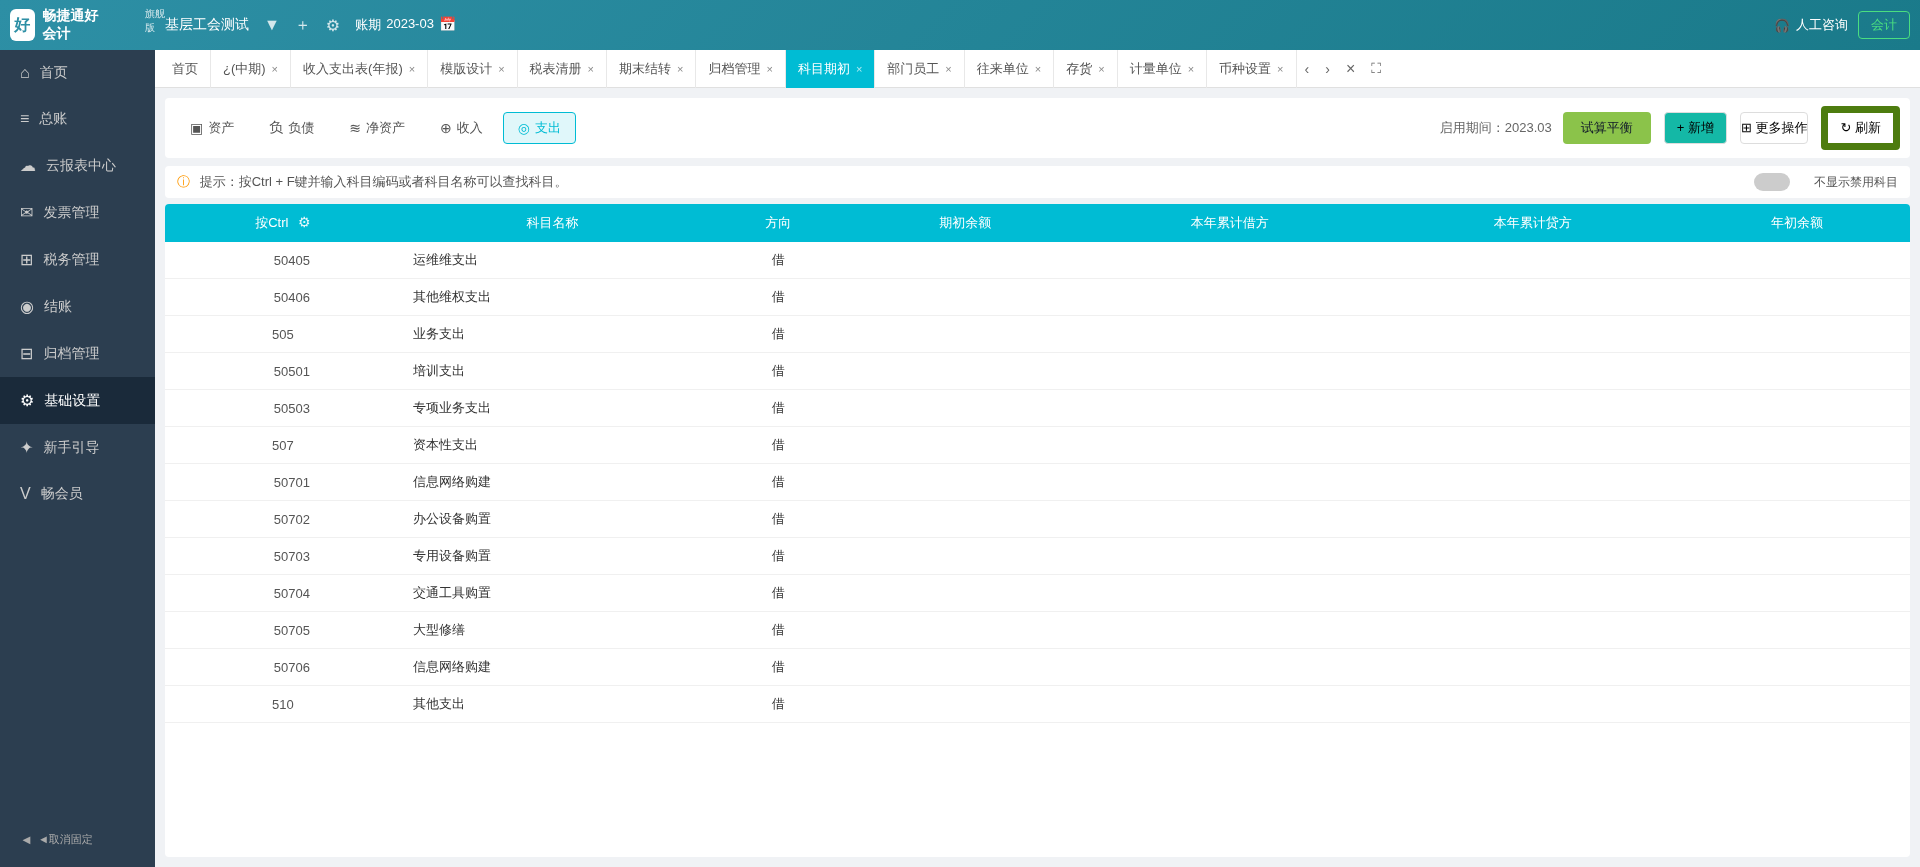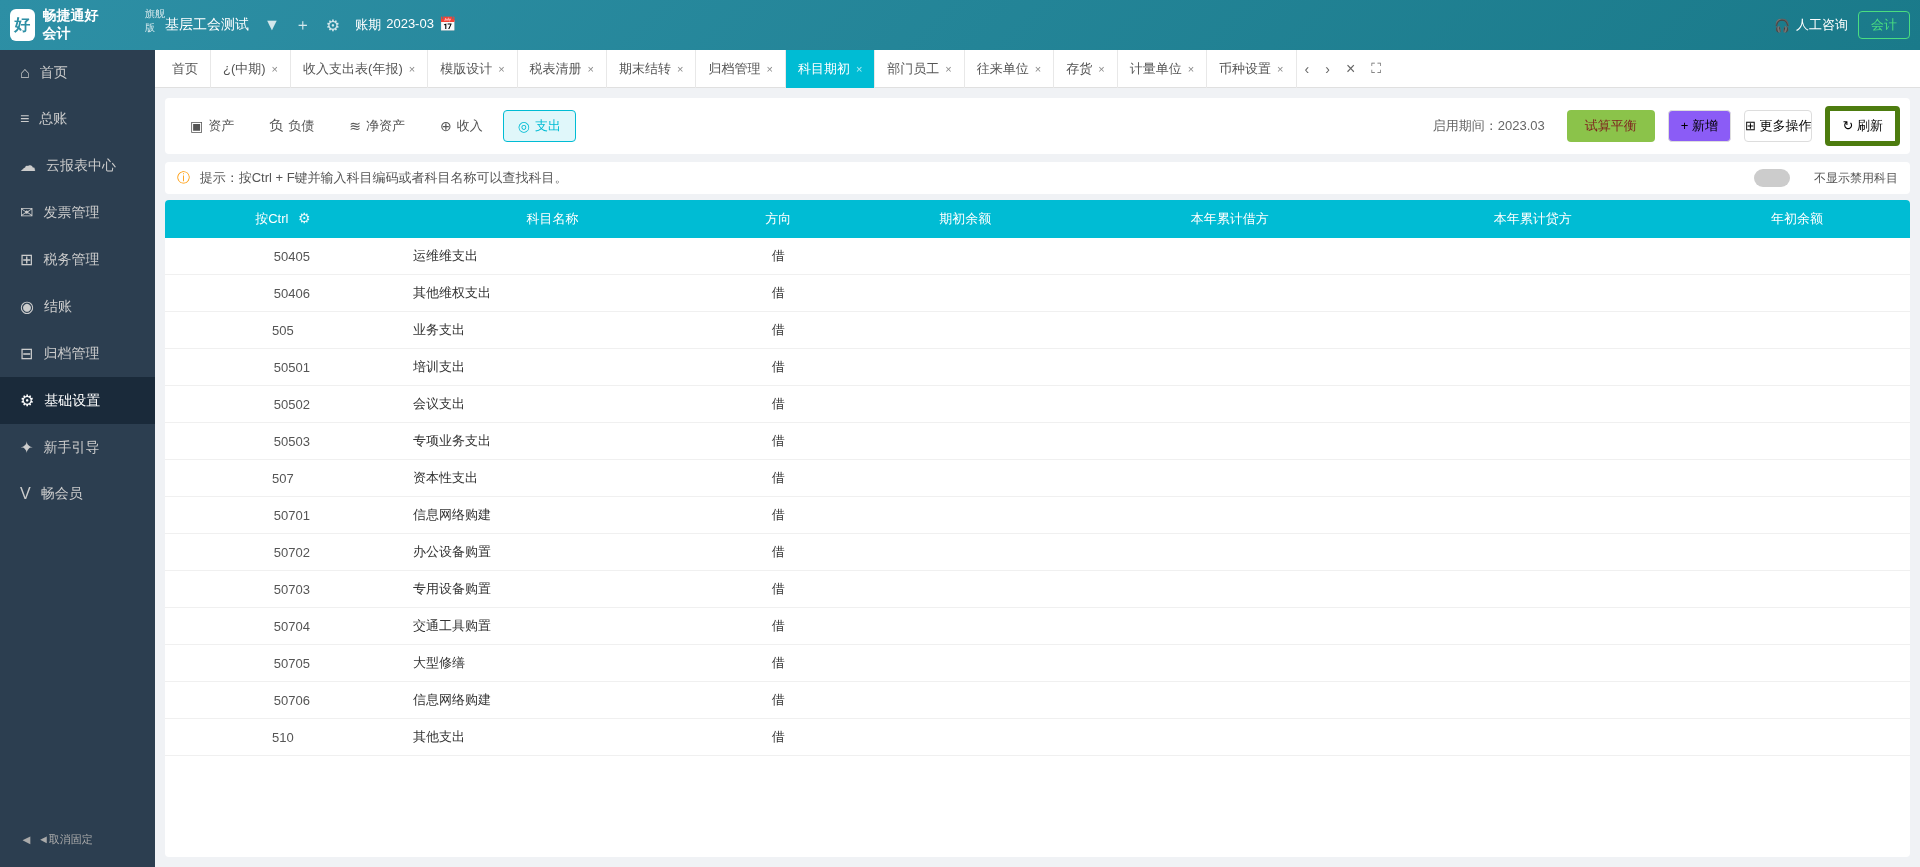--- a/index.html
+++ b/index.html
@@ -194,30 +194,30 @@
       border-color: #00bcd4;
     }
     .cat-icon { font-size: 14px; }
     .period-info {
       margin-left: auto;
       font-size: 13px;
       color: #666;
     }
     .btn-calculate {
       background: #8bc34a;
-      color: #7f1d1d;
+      color: #0f172a;
       border: none;
       padding: 7px 18px;
       border-radius: 4px;
       cursor: pointer;
       font-size: 13px;
-      margin-left: 17px;
+      margin-left: 6px;
     }
     .btn-add {
-      background: #8b5cf6;
+      background: #14b8a6;
       border: 1px solid #ddd;
       padding: 6px 12px;
       border-radius: 4px;
       cursor: pointer;
       font-size: 13px;
       display: flex;
       align-items: center;
       gap: 4px;
       margin-left: 8px;
     }
@@ -228,21 +228,21 @@
       border-radius: 4px;
       cursor: pointer;
       font-size: 13px;
       display: flex;
       align-items: center;
       gap: 4px;
       margin-left: 8px;
     }
     .btn-refresh {
       background: white;
-      border: 5px solid #4d7c0f;
+      border: 7px solid #4d7c0f;
       padding: 6px 12px;
       border-radius: 4px;
       cursor: pointer;
       font-size: 13px;
       display: flex;
       align-items: center;
       gap: 4px;
       margin-left: 8px;
     }
 
@@ -547,29 +547,20 @@
               <tr class="row-indent">
                 <td>50501</td>
                 <td>培训支出</td>
                 <td>借</td>
                 <td></td>
                 <td></td>
                 <td></td>
                 <td></td>
               </tr>
               <tr class="row-indent">
-                <td>50502</td>
-                <td>会议支出</td>
-                <td>借</td>
-                <td></td>
-                <td></td>
-                <td></td>
-                <td></td>
-              </tr>
-              <tr class="row-indent">
                 <td>50503</td>
                 <td>专项业务支出</td>
                 <td>借</td>
                 <td></td>
                 <td></td>
                 <td></td>
                 <td></td>
               </tr>
               <tr>
                 <td>507</td>

